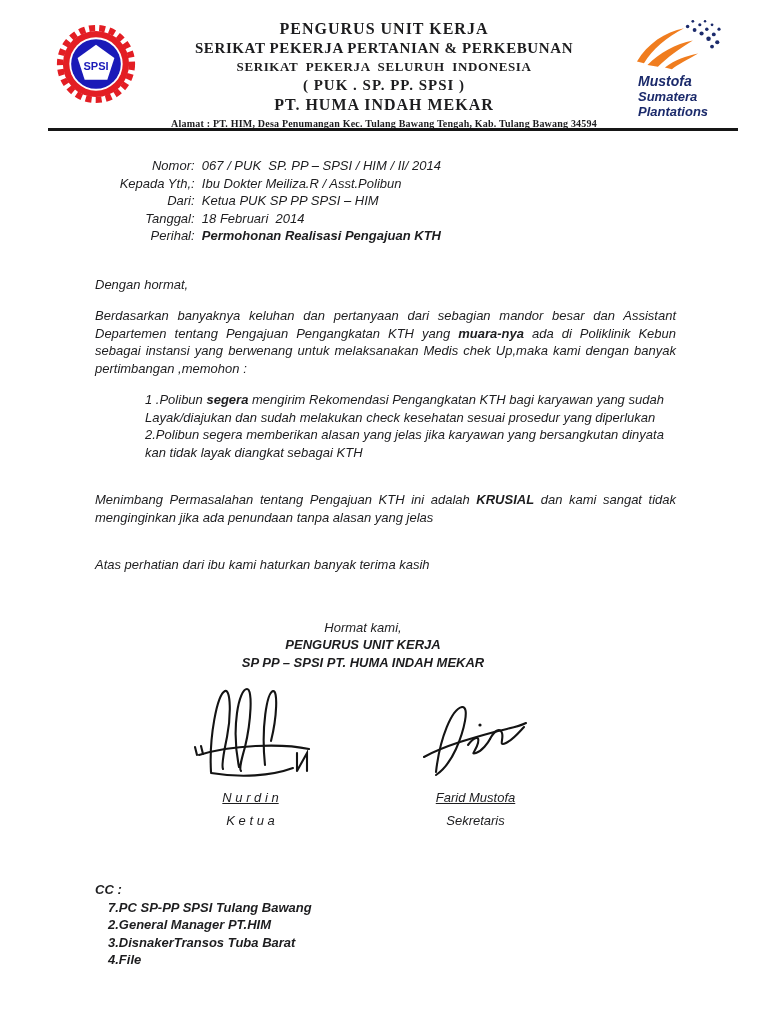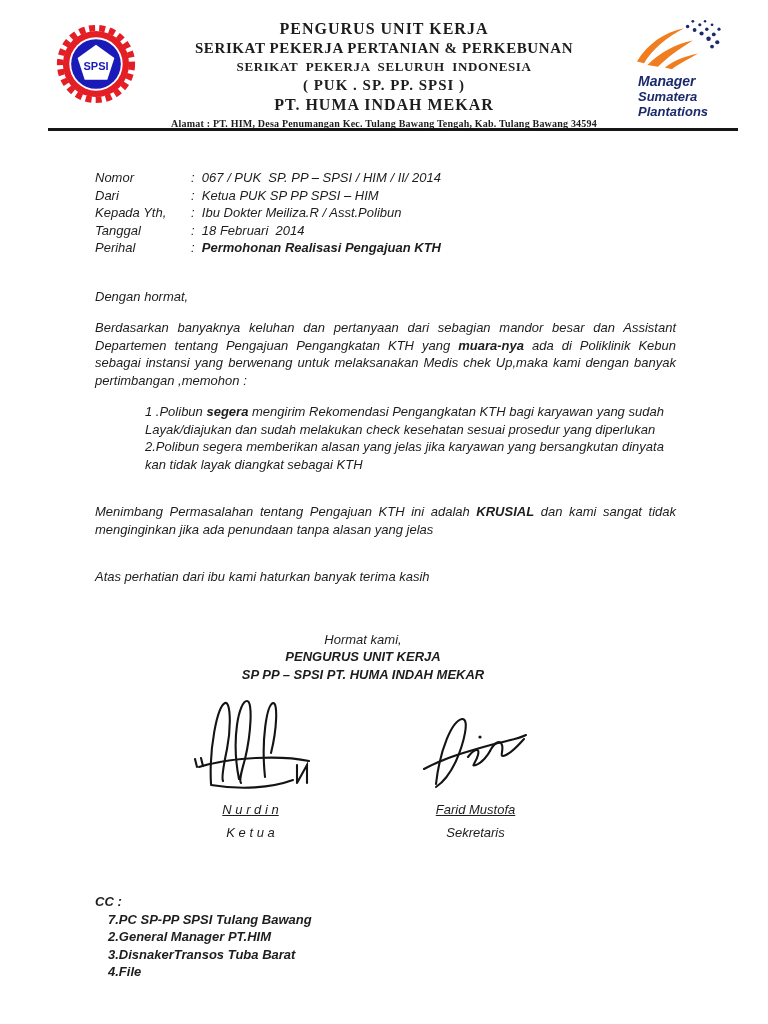--- a/index.html
+++ b/index.html
@@ -35,21 +35,21 @@
   .seed { fill:var(--logo-navy,#1b2a6b); }
   .brand-text { margin-left:22px; margin-top:2px; color:var(--logo-navy,#1b2a6b);
                 font-weight:bold; font-style:italic; line-height:15px; font-size:13px; }
   .brand-text .b1 { font-size:14px; }
 
   .rule { margin:10px 30px 0 48px; border-top:3.5px solid #161616; }
 
   
   .content { margin:0 92px 0 95px; font-style:italic; font-size:13px; line-height:17.5px; }
 
-  .meta { margin-top:38px; }
+  .meta { margin-top:26px;text-align:right; }
   .meta-row { display:flex; }
   .meta-label { width:96px; flex:0 0 96px; white-space:pre-wrap; }
   .meta-value { white-space:pre-wrap; }
   .bold { font-weight:bold; }
 
   .salutation { margin-top:31px; }
   .para { margin-top:30px; text-align:justify; }
   .para.first { margin-top:14px; }
 
   .req-list { margin-top:14px; margin-left:50px; width:528px; }
@@ -112,43 +112,43 @@
         <circle class="seed" cx="80" cy="8" r="1.8"></circle>
         <circle class="seed" cx="88" cy="13" r="2"></circle>
         <circle class="seed" cx="96" cy="19" r="2.2"></circle>
         <circle class="seed" cx="86" cy="4" r="1.4"></circle>
         <circle class="seed" cx="94" cy="8" r="1.6"></circle>
         <circle class="seed" cx="102" cy="13" r="1.8"></circle>
         <circle class="seed" cx="100" cy="28" r="2.4"></circle>
         <circle class="seed" cx="94" cy="33" r="2.2"></circle>
       </svg>
       <div class="brand-text">
-        <div class="b1">Manager</div>
+        <div class="b1">Mustofa</div>
         <div class="b2">Sumatera</div>
         <div class="b3">Plantations</div>
       </div>
     </div>
   </header>
 
   <div class="rule"></div>
 
   <main class="content">
 
     <section class="meta">
       <div class="meta-row">
         <span class="meta-label">Nomor</span>
         <span class="meta-value">:  067 / PUK  SP. PP – SPSI / HIM / II/ 2014</span>
       </div>
       <div class="meta-row">
+        <span class="meta-label">Kepada Yth,</span>
+        <span class="meta-value">:  Ibu Dokter Meiliza.R / Asst.Polibun</span>
+      </div>
+      <div class="meta-row">
         <span class="meta-label">Dari</span>
         <span class="meta-value">:  Ketua PUK SP PP SPSI – HIM</span>
-      </div>
-      <div class="meta-row">
-        <span class="meta-label">Kepada Yth,</span>
-        <span class="meta-value">:  Ibu Dokter Meiliza.R / Asst.Polibun</span>
       </div>
       <div class="meta-row">
         <span class="meta-label">Tanggal</span>
         <span class="meta-value">:  18 Februari  2014</span>
       </div>
       <div class="meta-row">
         <span class="meta-label">Perihal</span>
         <span class="meta-value"><span>:  </span><span class="bold">Permohonan Realisasi Pengajuan KTH</span></span>
       </div>
     </section>

